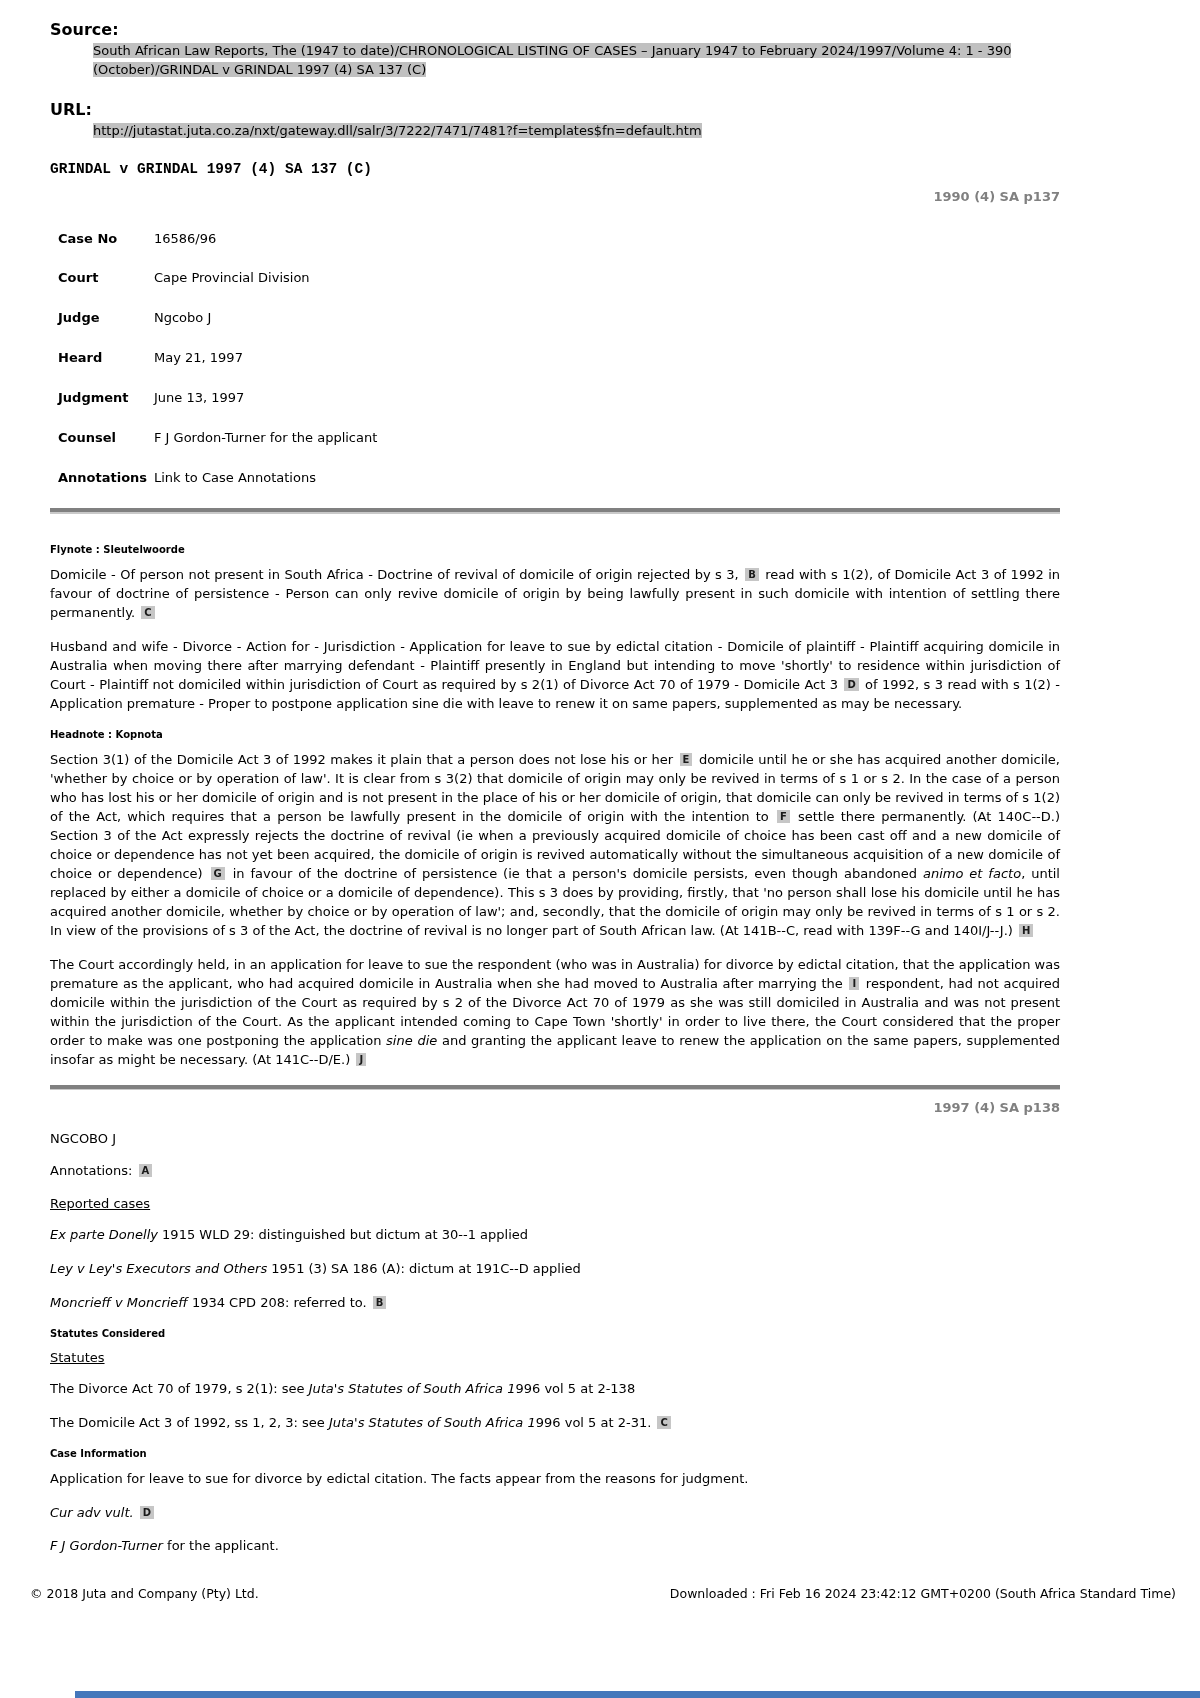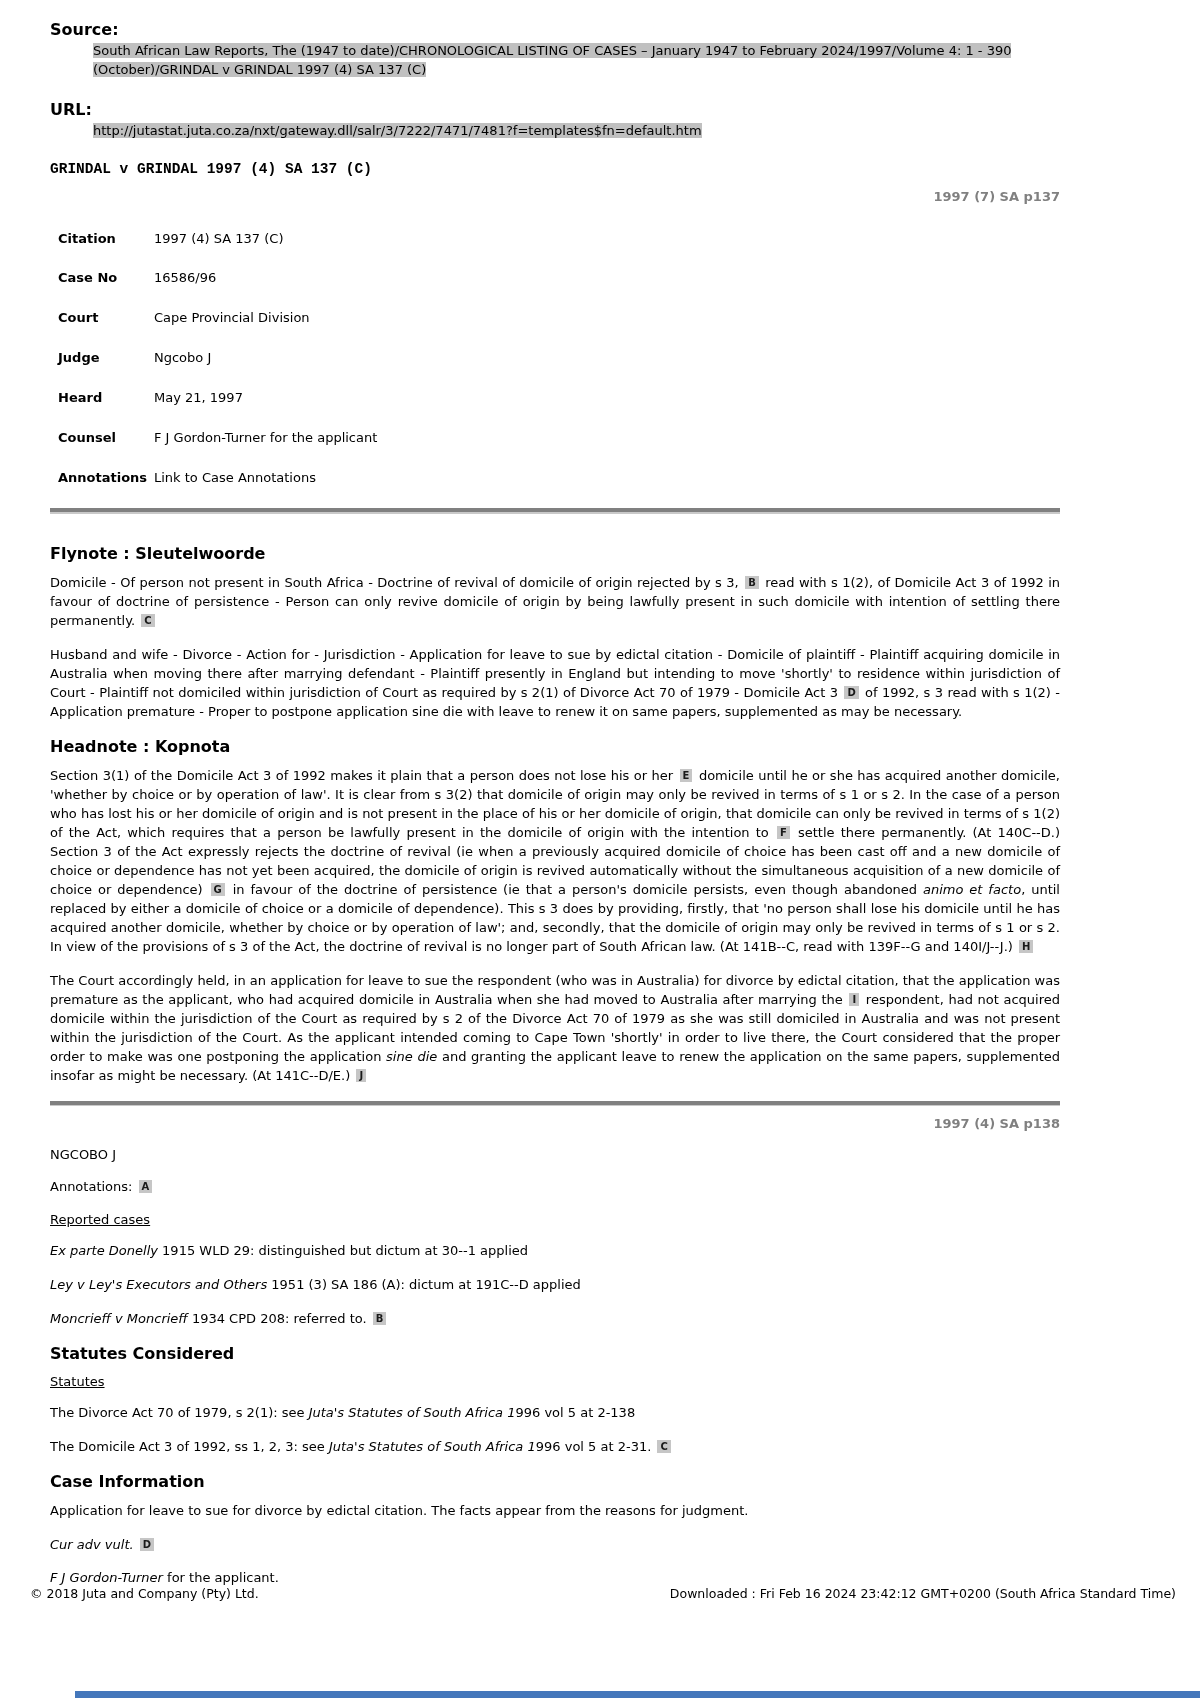--- a/index.html
+++ b/index.html
@@ -17,21 +17,21 @@
   .title { font-size: 14.5px; font-weight: bold; margin: 6px 0 12px 0; font-family: Liberation Mono, monospace; }
   .pageref { text-align: right; font-weight: bold; color: var(--page-ref, #808080); margin: 0 0 26px 0; }
   .pageref.mid { margin: 0 0 16px 0; }
   .info-table { margin: 8px 0 0 8px; }
   .irow { display: flex; margin: 0 0 21px 0; line-height: 1.45; }
   .ilabel { width: 96px; flex: 0 0 96px; font-weight: bold; }
   .ival { flex: 1; }
   .rule { background: var(--divider, #808080); border: 0; }
   .rule-thick { height: 6px; margin: 16px 0 30px 0; border-bottom: 2px solid #c9c9c9; }
   .rule-thin  { height: 5px; margin: 8px 0 10px 0; border-bottom: 1px solid #c9c9c9; }
-  h2 { font-size: 16px; font-weight: bold; margin: 0 0 11px 0; }
+  h2 { font-size: 10px; font-weight: bold; margin: 0 0 11px 0; }
   .sect { margin-top: 2px; }
   p { margin: 0 0 15px 0; line-height: 1.46; }
   .paras p { text-align: justify; }
   .underline-head { text-decoration: underline; margin: 0 0 15px 0; }
   .plain-line { margin: 0 0 16px 0; }
   .it { font-style: italic; }
   .badge {
     display: inline-block; background: var(--badge-bg, #c6c6c6); color: #1a1a1a;
     font-size: 10px; font-weight: bold; line-height: 13px; padding: 0 3px;
     margin: 0 2px; vertical-align: 1px; text-align: justify; text-align-last: auto;
@@ -54,42 +54,42 @@
   <div class="hl-wrap">
     <span class="hl">South African Law Reports, The (1947 to date)/CHRONOLOGICAL LISTING OF CASES – January 1947 to February 2024/1997/Volume 4: 1 - 390 (October)/GRINDAL v GRINDAL 1997 (4) SA 137 (C)</span>
   </div>
 
   <div class="label">URL:</div>
   <div class="hl-wrap">
     <span class="hl">http://jutastat.juta.co.za/nxt/gateway.dll/salr/3/7222/7471/7481?f=templates$fn=default.htm</span>
   </div>
 
   <div class="title">GRINDAL v GRINDAL 1997 (4) SA 137 (C)</div>
-  <div class="pageref">1997 (7) SA p137</div>
+  <div class="pageref">1990 (4) SA p137</div>
 
   <div class="info-table">
-      <div class="irow">
-        <div class="ilabel">Citation</div>
-        <div class="ival">1997 (4) SA 137 (C)</div>
-      </div>
       <div class="irow">
         <div class="ilabel">Case No</div>
         <div class="ival">16586/96</div>
       </div>
       <div class="irow">
         <div class="ilabel">Court</div>
         <div class="ival">Cape Provincial Division</div>
       </div>
       <div class="irow">
         <div class="ilabel">Judge</div>
         <div class="ival">Ngcobo J</div>
       </div>
       <div class="irow">
         <div class="ilabel">Heard</div>
         <div class="ival">May 21, 1997</div>
+      </div>
+      <div class="irow">
+        <div class="ilabel">Judgment</div>
+        <div class="ival">June 13, 1997</div>
       </div>
       <div class="irow">
         <div class="ilabel">Counsel</div>
         <div class="ival">F J Gordon-Turner for the applicant</div>
       </div>
       <div class="irow">
         <div class="ilabel">Annotations</div>
         <div class="ival">Link to Case Annotations</div>
       </div>
     </div>

